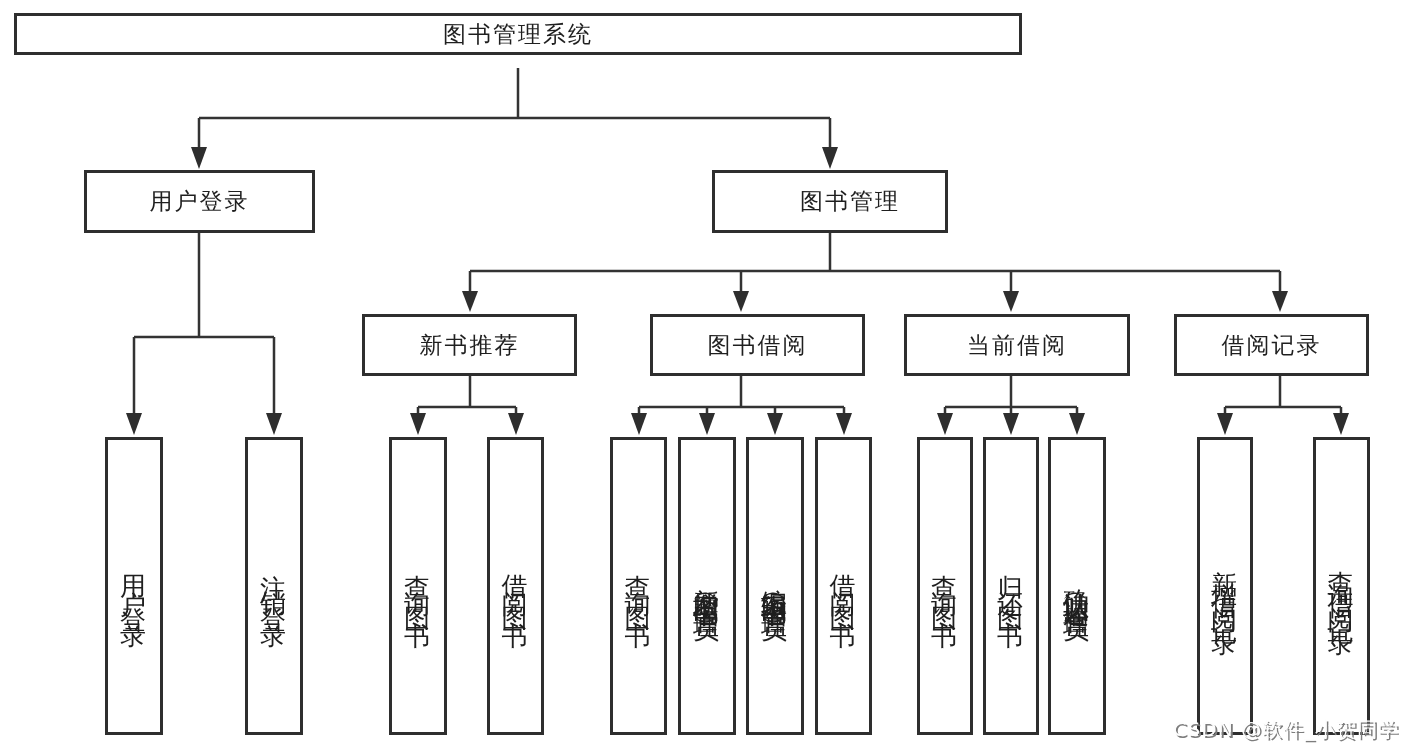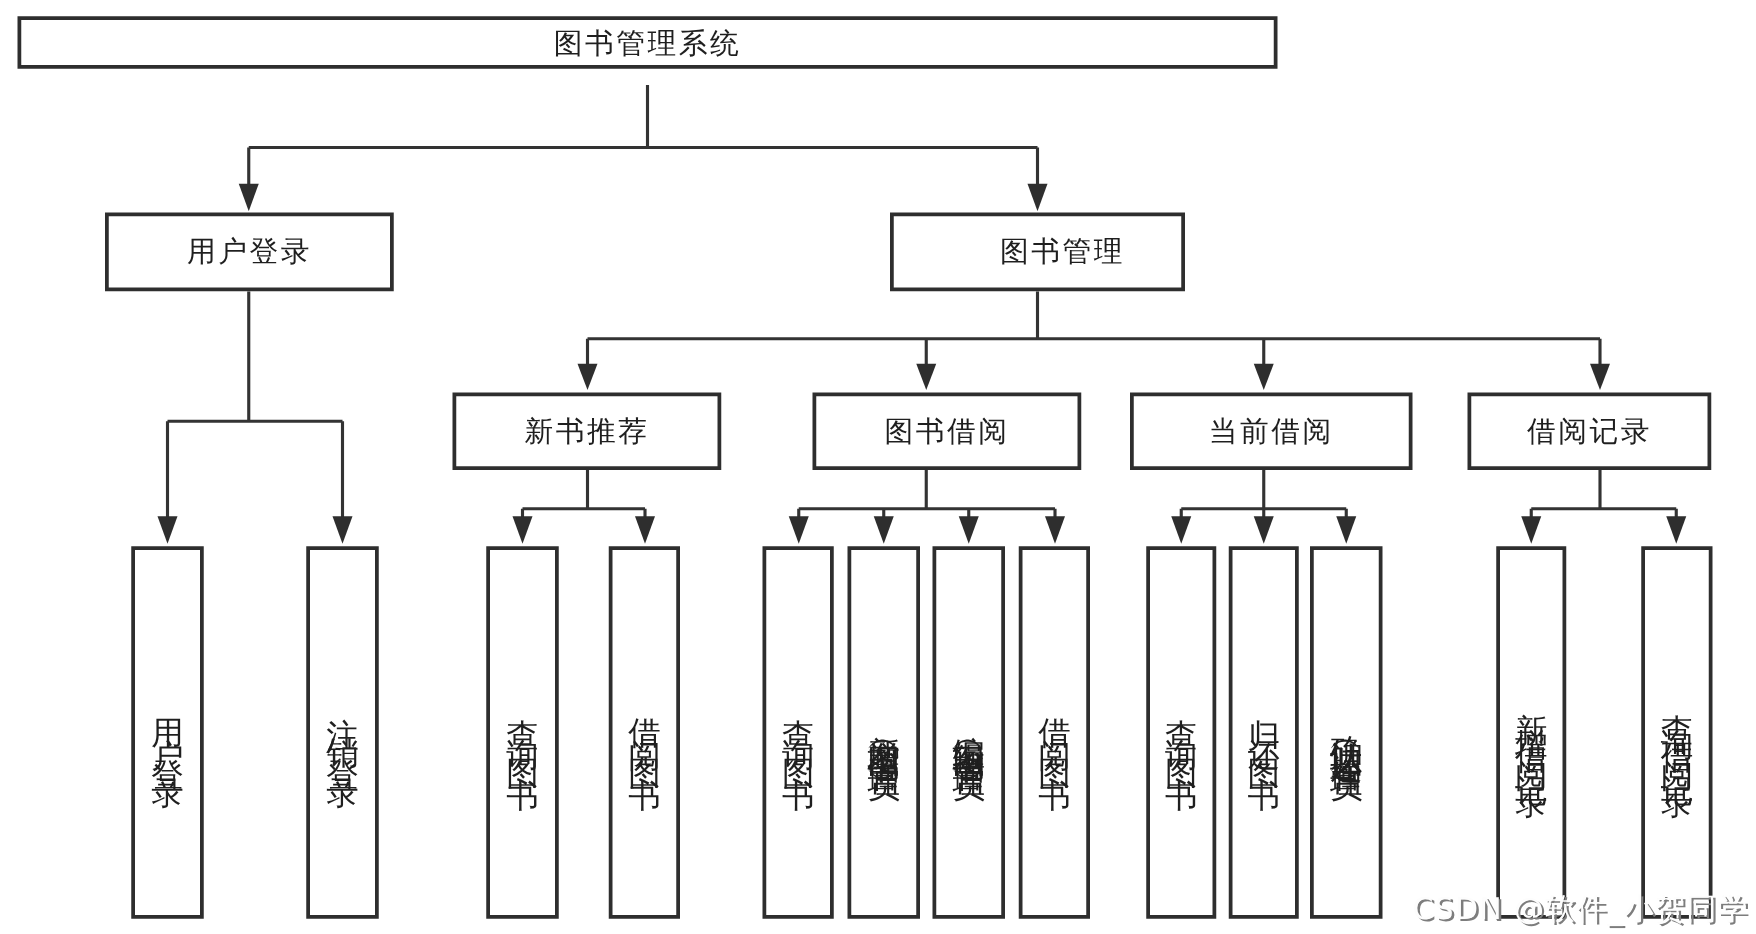--- a/index.html
+++ b/index.html
@@ -20,21 +20,21 @@
     top:437px;height:298px;width:58px;
     writing-mode:vertical-rl;text-orientation:upright;
     font-size:26px;font-weight:500;
   }
   .ls-lg{letter-spacing:16px;}
   .ls-md{letter-spacing:12px;}
   .ls-sm{letter-spacing:4px;}
   .leaf span{display:block;}
   #watermark{
     position:absolute;right:6px;bottom:4px;z-index:5;
-    font-size:24px;letter-spacing:1px;color:#fdfdfd;
+    font-size:20px;letter-spacing:1px;color:#fdfdfd;
     text-shadow:2px 2px 0 #7d7d7d;white-space:nowrap;
   }
 </style>
 </head>
 <body>
 
 <div id="canvas">
 
   <svg id="connectors" width="1405" height="747" viewBox="0 0 1405 747">
     <g stroke="#333333" stroke-width="2.5" fill="none">

